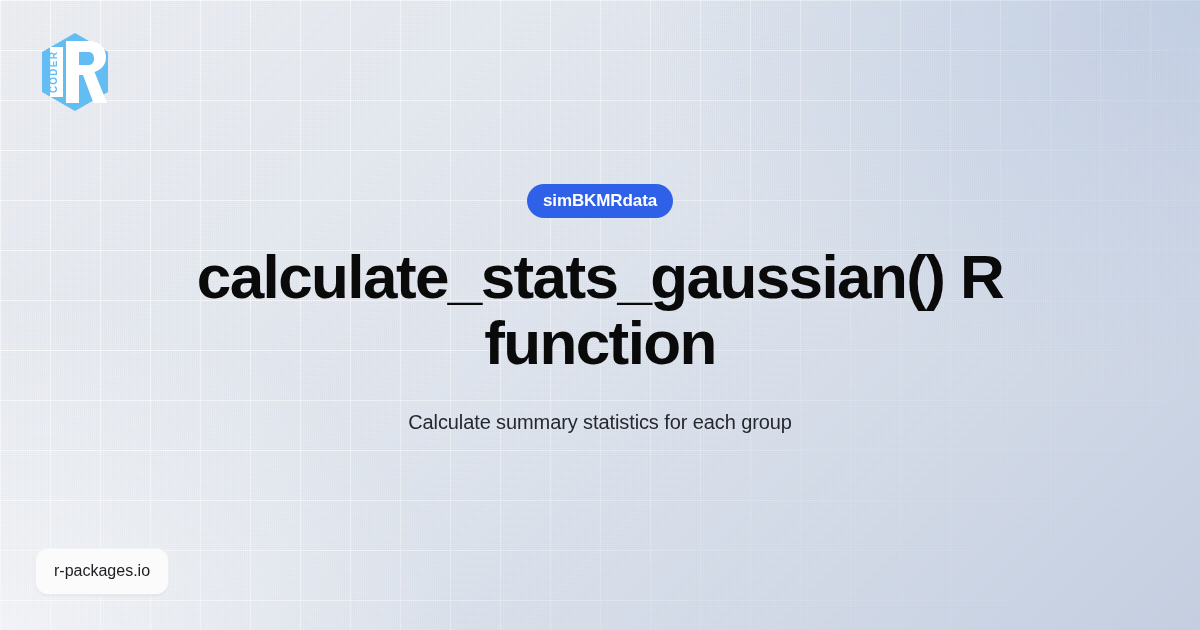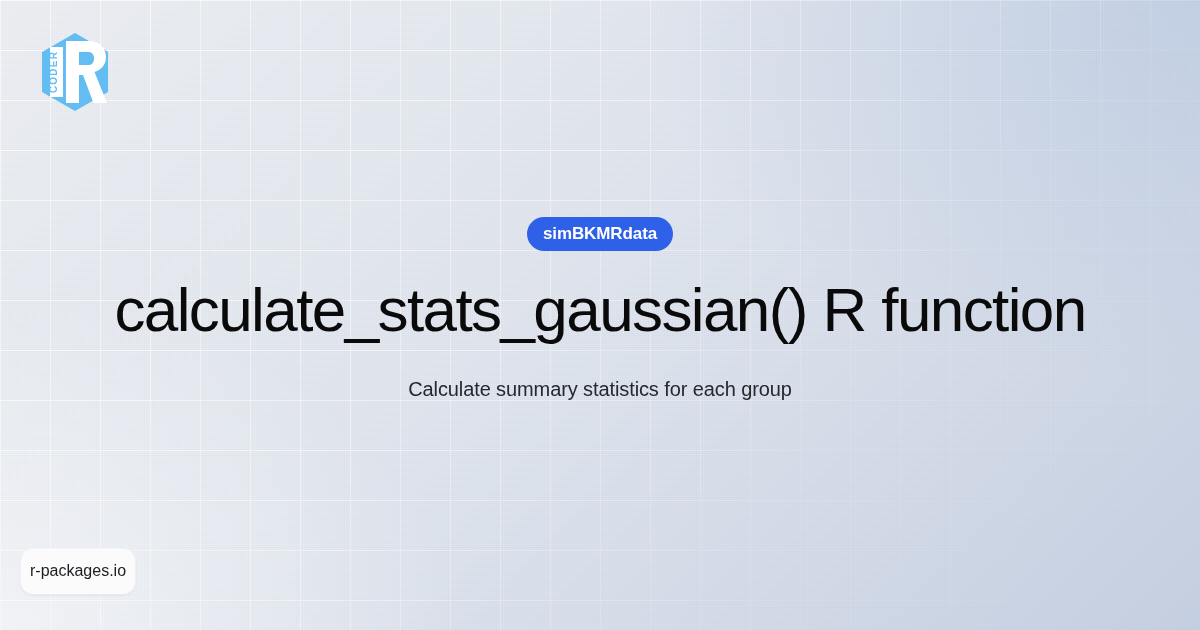--- a/index.html
+++ b/index.html
@@ -100,21 +100,21 @@
     line-height:1;
     padding:8px 16px 9px;
     border-radius:999px;
     margin-bottom:26px;
     white-space:nowrap;
     margin-top:16px;
   }
 
   .hero-title {
     font-size:62px;
-    font-weight:normal;
+    font-weight:bold;
     line-height:1.06;
     color:#0a0a0a;
     text-align:center;
     letter-spacing:-1.6px;
     max-width:1020px;
     word-break:break-word;
   }
 
   .hero-subtitle {
     margin-top:34px;
@@ -122,27 +122,27 @@
     font-weight:normal;
     color:#25282e;
     text-align:center;
     letter-spacing:-0.1px;
     line-height:1.35;
   }
 
   
   .site-pill {
     position:absolute;
-    left:21px;
+    left:36px;
     bottom:36px;
     background:#fbfbfc;
     color:#1b1d21;
     font-size:16px;
     line-height:1;
-    padding:14px 9px 15px;
+    padding:14px 18px 15px;
     border-radius:12px;
     box-shadow:0 1px 3px rgba(30,44,70,0.10), 0 0 0 1px rgba(255,255,255,0.55);
     white-space:nowrap;
   }
 </style>
 </head>
 <body>
 
 <div class="og-canvas">
 

